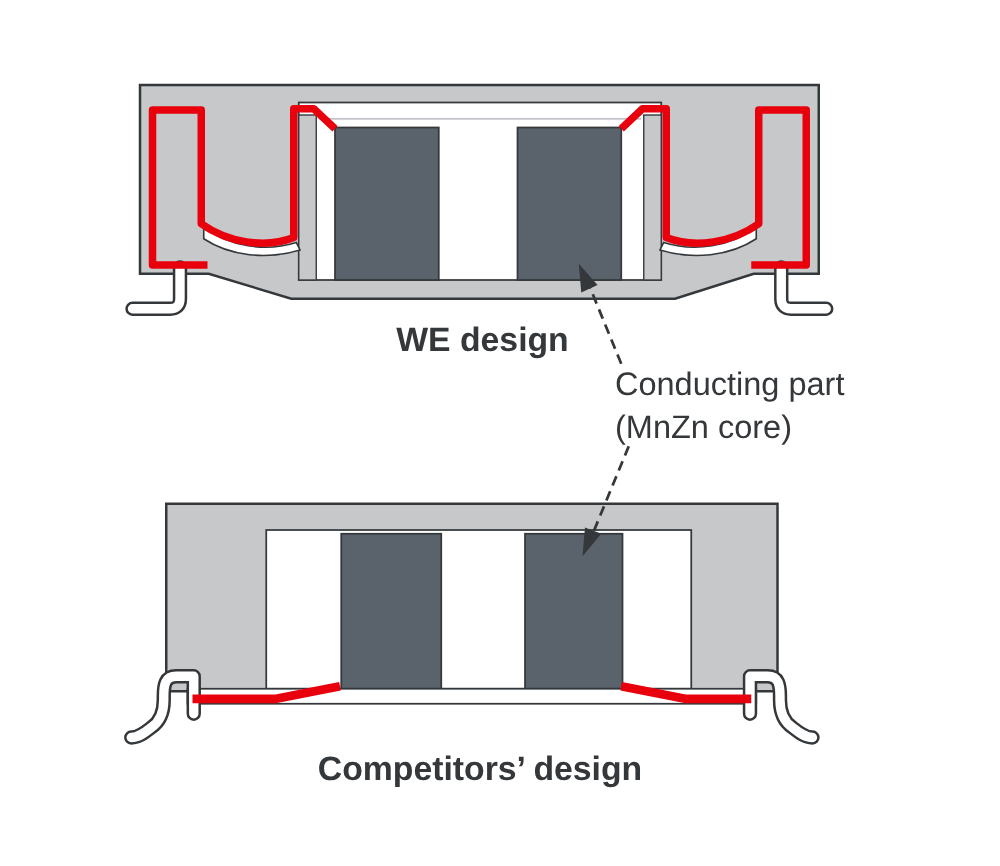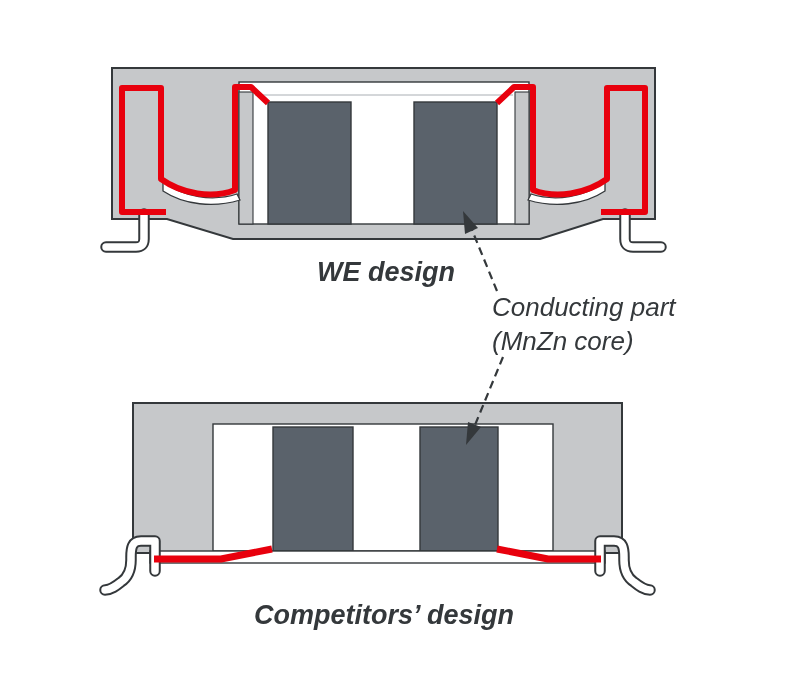--- a/index.html
+++ b/index.html
@@ -6,21 +6,21 @@
     --body-gray:#c6c8ca;
     --core-gray:#5a626b;
     --red:#e8000d;
     --outline:#34383b;
     --text:#34383b;
     --bg:#ffffff;
   }
   html,body{margin:0;padding:0;background:var(--bg);}
   .figure-wrap{
     position:relative;width:800px;height:693px;background:var(--bg);
-    font-family:"Liberation Sans", sans-serif;overflow:hidden;font-style:italic;
+    font-family:"Liberation Sans", sans-serif;overflow:hidden;
   }
   svg{display:block;}
   .body-shape{fill:var(--body-gray);stroke:var(--outline);stroke-width:2;}
   .window{fill:#ffffff;stroke:var(--outline);stroke-width:1.4;}
   .pocket{fill:var(--body-gray);stroke:var(--outline);stroke-width:1.1;}
   .core{fill:var(--core-gray);stroke:var(--outline);stroke-width:1.4;}
   .sliver{fill:#ffffff;stroke:var(--outline);stroke-width:1.3;}
   .faint-line{stroke:#a9aeb3;stroke-width:1;fill:none;}
   .lead-outline{fill:none;stroke:var(--outline);stroke-width:11.5;stroke-linecap:round;stroke-linejoin:round;}
   .lead-fill{fill:none;stroke:#ffffff;stroke-width:7.5;stroke-linecap:round;stroke-linejoin:round;}

